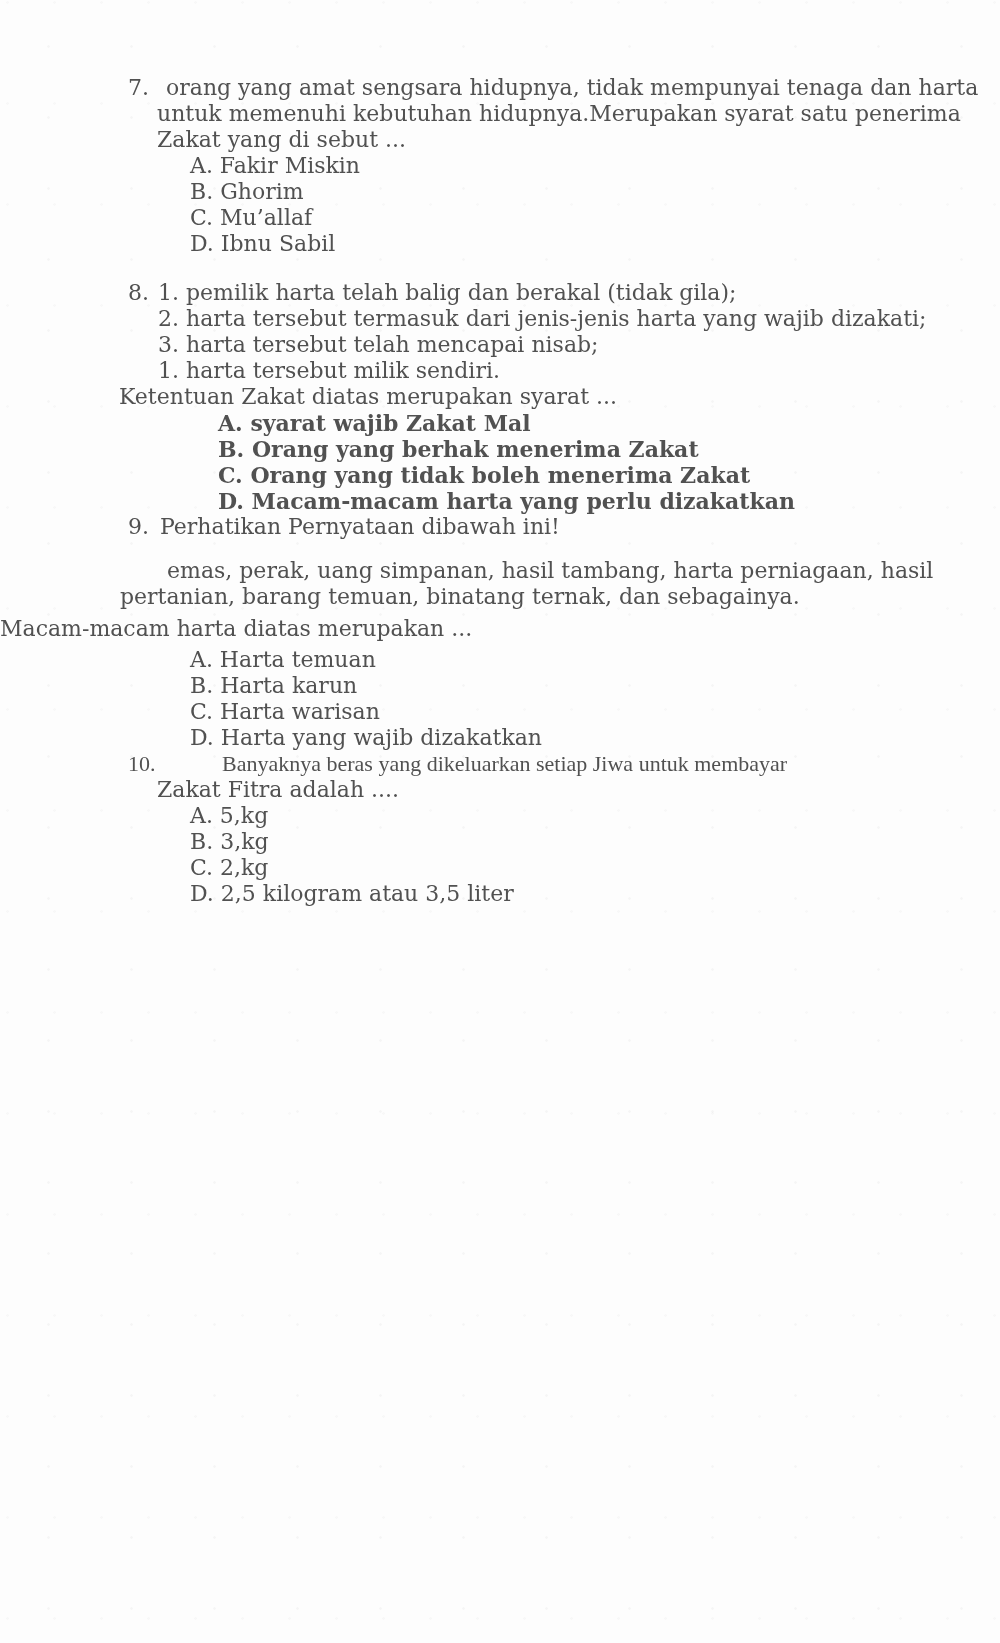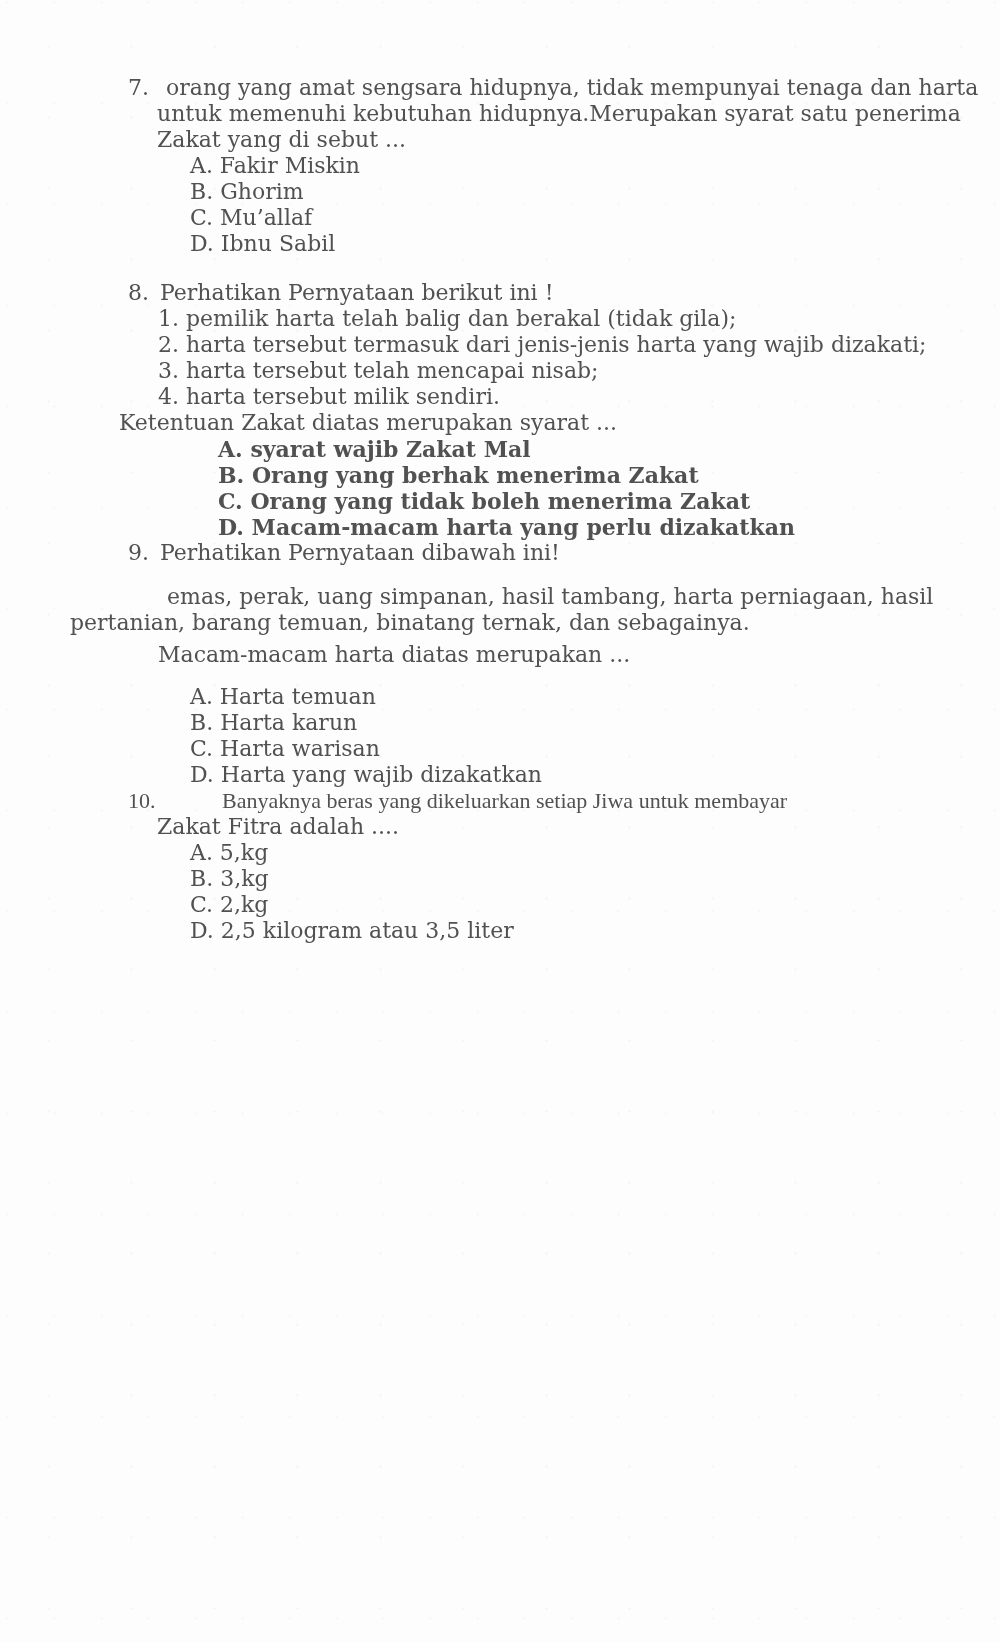--- a/index.html
+++ b/index.html
@@ -25,22 +25,22 @@
   .qnum { position: absolute; left: 128px; top: 0; }
   .first7  { padding-left: 166px; }
   .heading { padding-left: 160px; }
   .cont    { padding-left: 157px; }
   .stm     { padding-left: 158px; }
   .ket     { padding-left: 119px; }
   .opt     { padding-left: 190px; }
   .q8      { margin-top: 23px; }
   .q8 .opt { padding-left: 218px; font-weight: bold; }
   .p1      { padding-left: 167px; margin-top: 18px; }
-  .p2      { padding-left: 70px; }
-  .stem9   { padding-left: 158px; margin-top: 6px; margin-bottom: 16px; }
+  .p2      { padding-left: 120px; }
+  .stem9   { margin-top: 6px; margin-bottom: 5px; }
   .first10 { padding-left: 222px; font-family: Liberation Serif, serif; }
 </style>
 </head>
 <body>
 
 <div class="page">
   <div class="content">
 
     <section>
       <div class="line first7">
@@ -51,26 +51,25 @@
       <div class="line cont">Zakat yang di sebut ...</div>
       <div class="line opt">A. Fakir Miskin</div>
       <div class="line opt">B. Ghorim</div>
       <div class="line opt">C. Mu’allaf</div>
       <div class="line opt">D. Ibnu Sabil</div>
     </section>
 
     <section class="q8">
       <div class="line heading">
         <span class="qnum">8.</span>
-        <span>Perhatikan Pernyataan berikut ini !</span>
       </div>
       <div class="line stm">1. pemilik harta telah balig dan berakal (tidak gila);</div>
       <div class="line stm">2. harta tersebut termasuk dari jenis-jenis harta yang wajib dizakati;</div>
       <div class="line stm">3. harta tersebut telah mencapai nisab;</div>
-      <div class="line stm">4. harta tersebut milik sendiri.</div>
+      <div class="line stm">1. harta tersebut milik sendiri.</div>
       <div class="line ket">Ketentuan Zakat diatas merupakan syarat ...</div>
       <div class="line opt">A. syarat wajib Zakat Mal</div>
       <div class="line opt">B. Orang yang berhak menerima Zakat</div>
       <div class="line opt">C. Orang yang tidak boleh menerima Zakat</div>
       <div class="line opt">D. Macam-macam harta yang perlu dizakatkan</div>
     </section>
 
     <section>
       <div class="line heading">
         <span class="qnum">9.</span>

